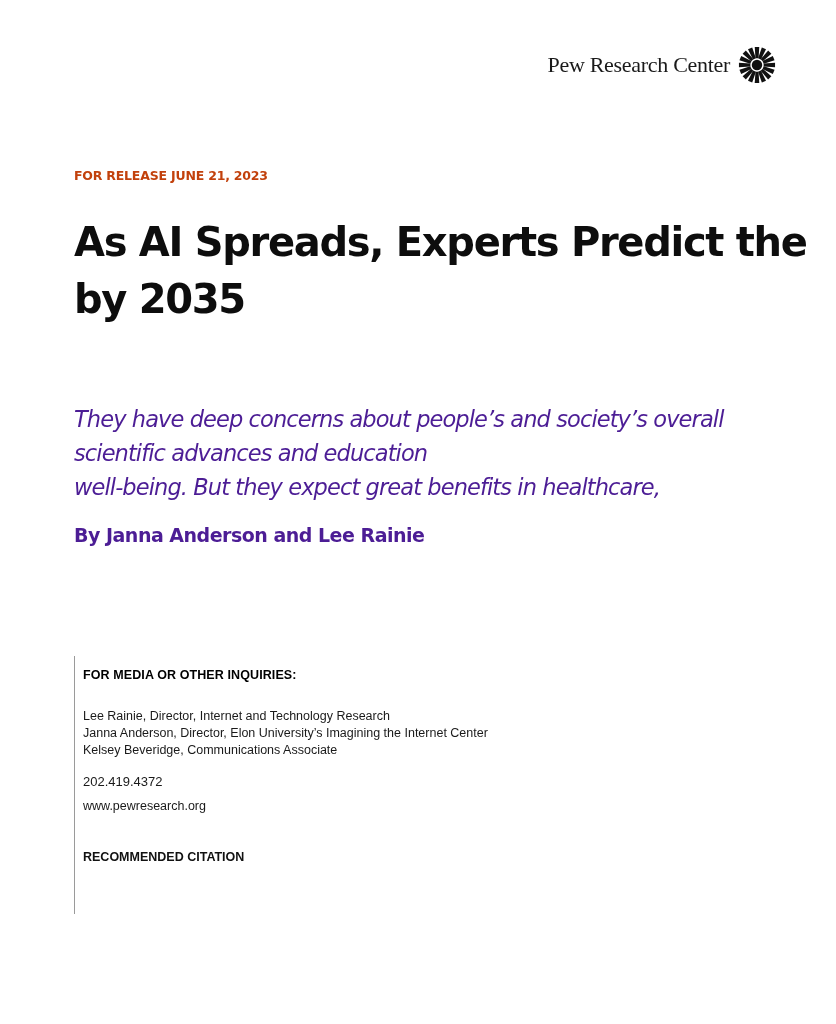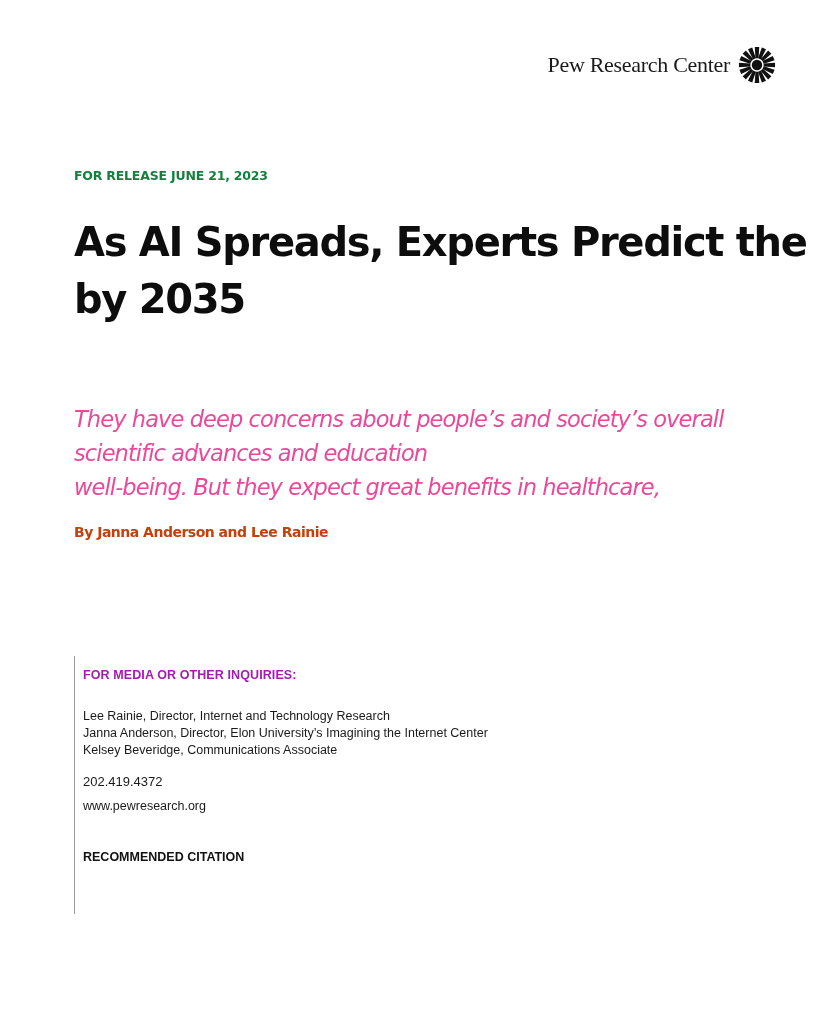--- a/index.html
+++ b/index.html
@@ -14,49 +14,49 @@
     }
     .brand-name {
       font-family: "Liberation Serif", serif;
       font-size: 22px; letter-spacing: -0.3px; color: #1a1a1a;
     }
     .brand-logo { width: 38px; height: 38px; display: block; }
 
     .release {
       position: absolute; left: 74px; top: 168px;
       font-family: "DejaVu Sans", sans-serif; font-weight: bold;
-      font-size: 12.5px; letter-spacing: -0.2px; color: #15803d;
+      font-size: 12.5px; letter-spacing: -0.2px; color: #c2410c;
     }
     .title {
       position: absolute; left: 74px; top: 214px; width: 740px;
       font-family: "DejaVu Sans", sans-serif; font-weight: bold;
       font-size: 40px; line-height: 57px; letter-spacing: -1.3px;
       margin: 0; color: #0d0d0d;
     }
     .subtitle {
       position: absolute; left: 74px; top: 402px; width: 730px;
       font-family: "DejaVu Sans", sans-serif; font-style: italic;
       font-size: 22.5px; line-height: 34px; letter-spacing: -0.9px;
-      margin: 0; color: #ec4899;
+      margin: 0; color: #4c1d95;
     }
     .byline {
       position: absolute; left: 74px; top: 524px;
       font-family: "DejaVu Sans", sans-serif; font-weight: bold;
-      font-size: 14px; letter-spacing: -0.5px; color: #c2410c;
+      font-size: 19px; letter-spacing: -0.5px; color: #4c1d95;
     }
 
     .contact-box {
       position: absolute; left: 74px; top: 656px; width: 640px; height: 258px;
       border-left: 1px solid #9a9a9a;
       padding-left: 8px;
       font-family: "Liberation Sans", sans-serif;
     }
     .contact-heading {
       position: absolute; left: 8px; top: 12px;
-      font-weight: bold; font-size: 12.5px; letter-spacing: 0.1px; color: #a21caf;
+      font-weight: bold; font-size: 12.5px; letter-spacing: 0.1px; color: #000000;
     }
     .contact-lines {
       position: absolute; left: 8px; top: 52px;
       font-size: 12.5px; line-height: 17px; color: #1a1a1a;
     }
     .contact-phone {
       position: absolute; left: 8px; top: 118px;
       font-size: 13px; color: #1a1a1a;
     }
     .contact-web {

